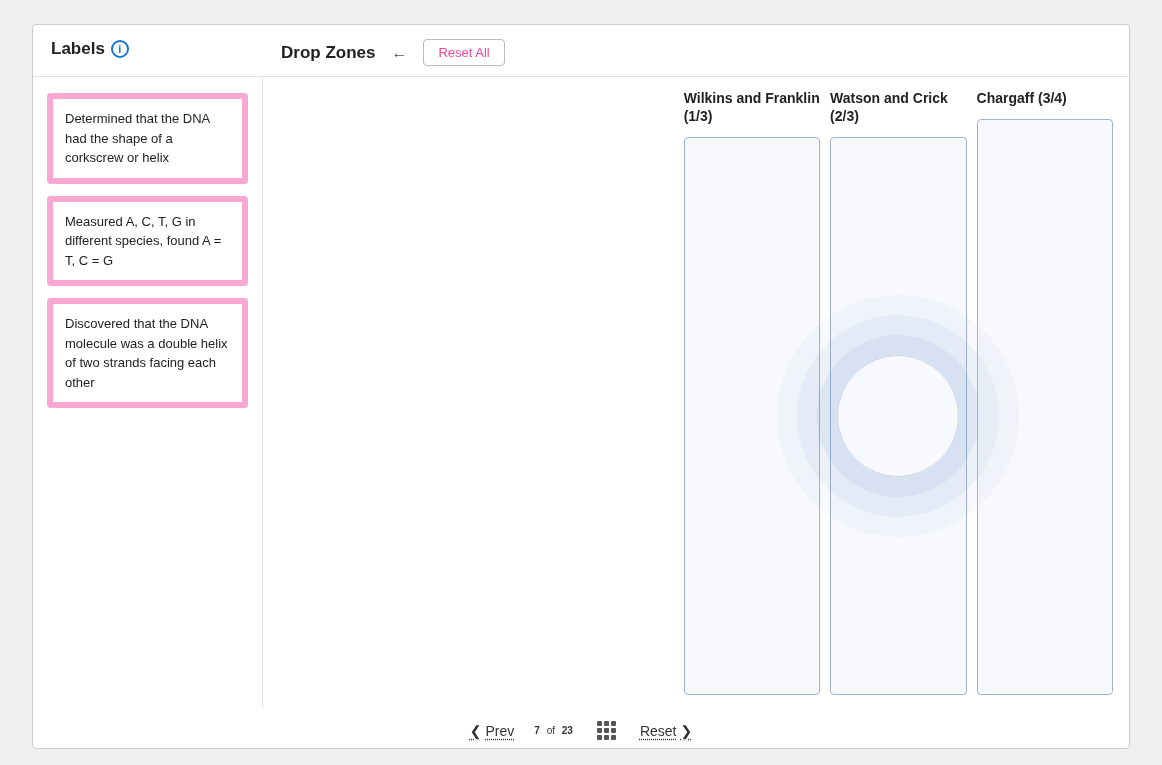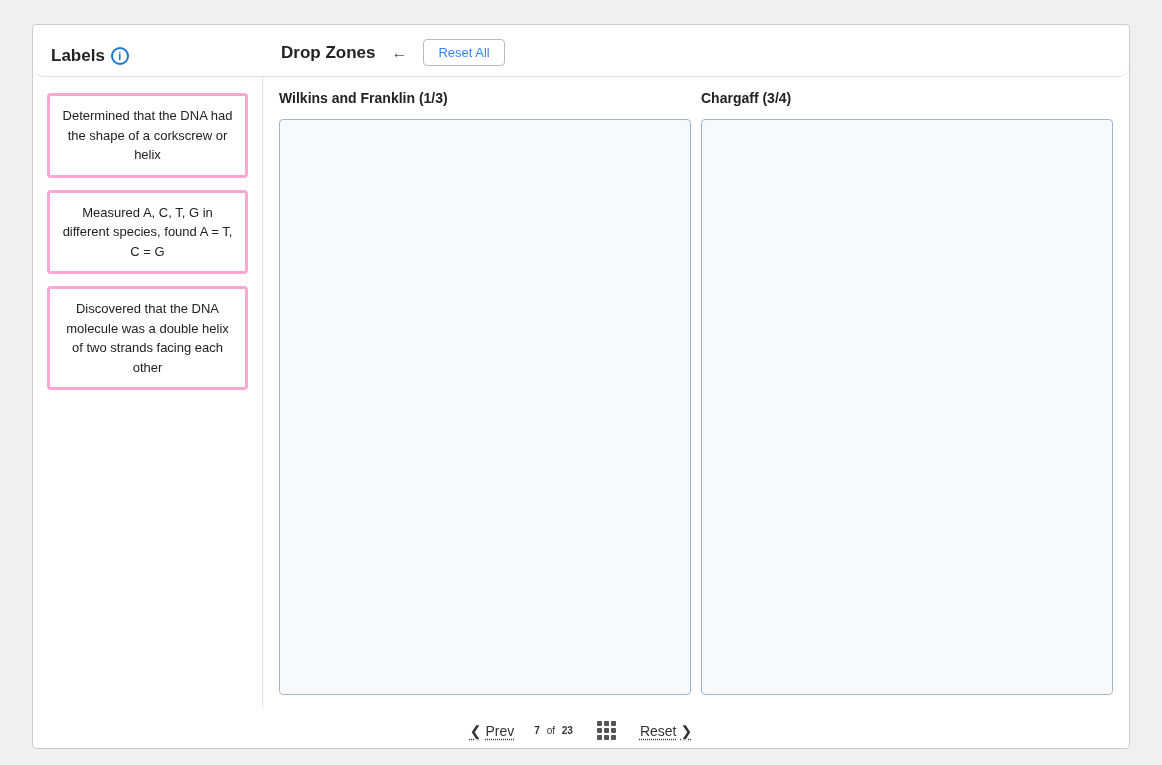--- a/index.html
+++ b/index.html
@@ -34,25 +34,24 @@
       border: 1px solid #ccc;
       border-radius: 4px;
       flex: 1;
       display: flex;
       flex-direction: column;
       padding: 0;
       min-height: 580px;
     }
     .content-header {
       display: flex;
-      align-items: flex-end;
+      align-items: flex-start;
       padding: 14px 18px 10px 18px;
       border-bottom: 1px solid #e0e0e0;
       gap: 20px;
-      border-radius: 10px;
     }
     .labels-header {
       font-size: 17px;
       font-weight: bold;
       color: #222;
       display: flex;
       align-items: center;
       gap: 6px;
       min-width: 210px;
     }
@@ -78,56 +77,56 @@
       gap: 16px;
     }
     .back-arrow {
       cursor: pointer;
       font-size: 16px;
       color: #555;
     }
     .reset-all-btn {
       border: 1px solid #bbb;
       background: #fff;
-      color: #3b82f6;
+      color: #ec4899;
       font-size: 13px;
       padding: 5px 14px;
       border-radius: 4px;
       cursor: pointer;
     }
     .content-body {
       display: flex;
       flex: 1;
       padding: 0;
     }
     .labels-panel {
       min-width: 230px;
       max-width: 230px;
       padding: 16px 14px;
       display: flex;
       flex-direction: column;
       gap: 12px;
       border-right: 1px solid #e0e0e0;
     }
     .label-card {
-      border: 3px solid #f9a8d4;
+      border: 6px solid #f9a8d4;
       border-radius: 4px;
       background: #fff;
       padding: 10px 12px;
       font-size: 13px;
       color: #222;
-      text-align: center;
       line-height: 1.5;
       cursor: grab;
     }
     .drop-zones-panel {
       flex: 1;
       display: flex;
       flex-direction: column;
       padding: 0;
+      align-items: flex-end;
     }
     .drop-zones-columns {
       display: flex;
       flex: 1;
       padding: 12px 16px;
       gap: 10px;
     }
     .drop-zone-col {
       flex: 1;
       display: flex;
@@ -231,20 +230,24 @@
       </div>
 
       <div class="drop-zones-panel">
         <div class="drop-zones-columns">
 
           <div class="drop-zone-col">
             <div class="drop-zone-label">Wilkins and Franklin (1/3)</div>
             <div class="drop-zone-box"></div>
           </div>
 
+          <div class="drop-zone-col">
+            <div class="drop-zone-label">Watson and Crick (2/3)</div>
+            <div class="drop-zone-box ripple"></div>
+          </div>
 
           <div class="drop-zone-col">
             <div class="drop-zone-label">Chargaff (3/4)</div>
             <div class="drop-zone-box"></div>
           </div>
 
         </div>
       </div>
     </div>
 

